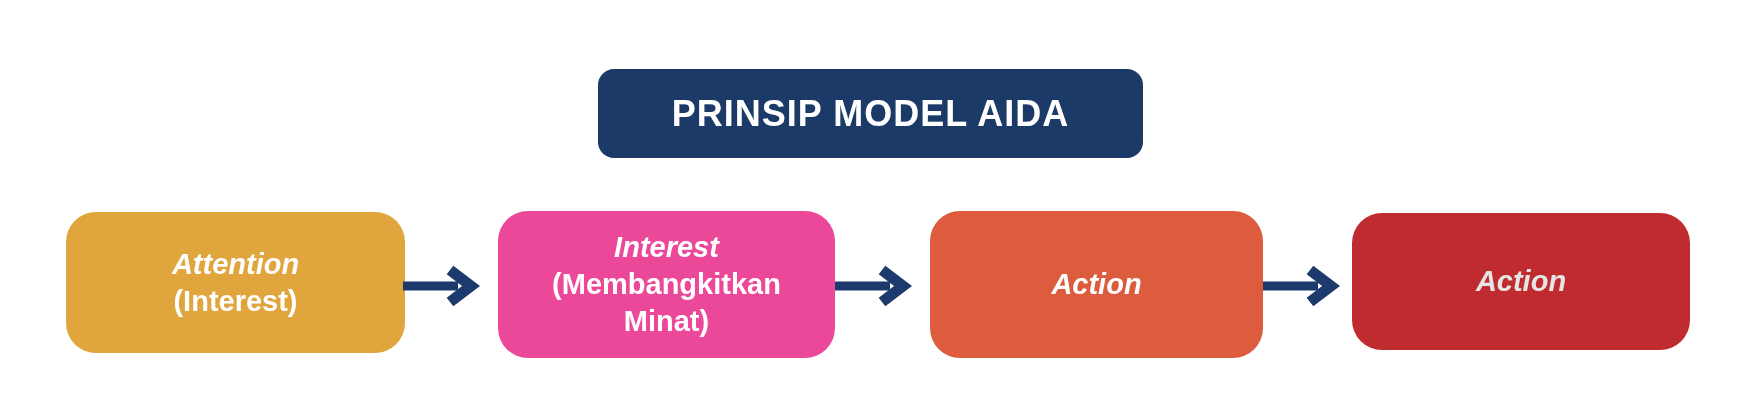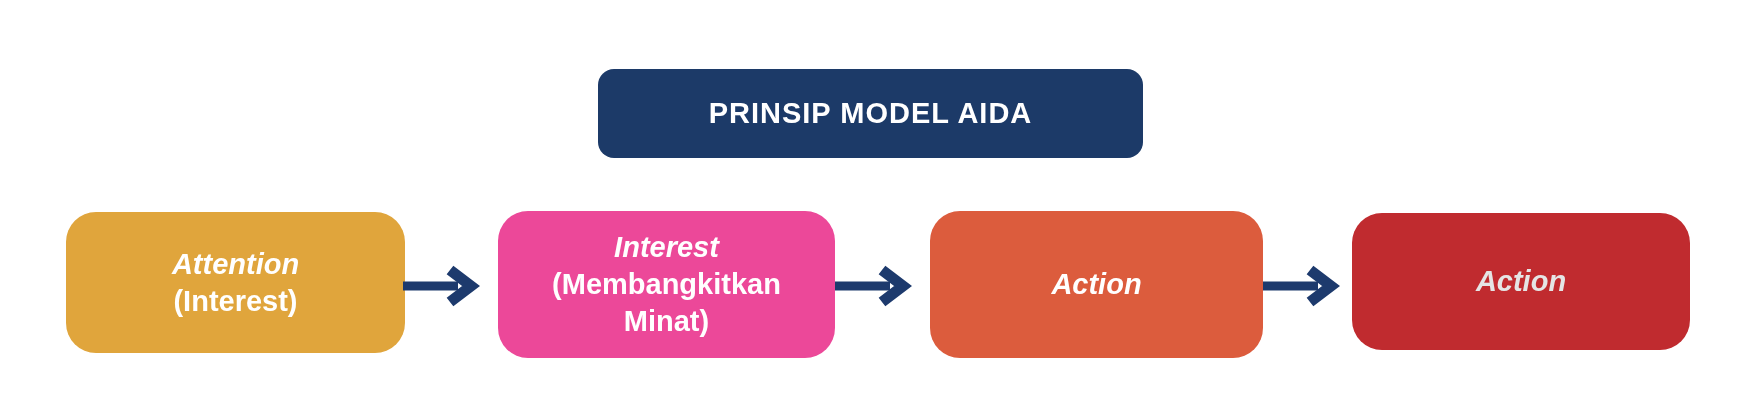--- a/index.html
+++ b/index.html
@@ -20,21 +20,21 @@
     left: 598px;
     top: 69px;
     width: 545px;
     height: 89px;
     background: var(--title-bg, #1c3a68);
     border-radius: 16px;
     display: flex;
     align-items: center;
     justify-content: center;
     color: #ffffff;
-    font-size: 29px;
+    font-size: 36px;
     font-weight: bold;
     letter-spacing: 1px;
     white-space: nowrap;
   }
   .step-box {
     position: absolute;
     border-radius: 30px;
     display: flex;
     flex-direction: column;
     align-items: center;

